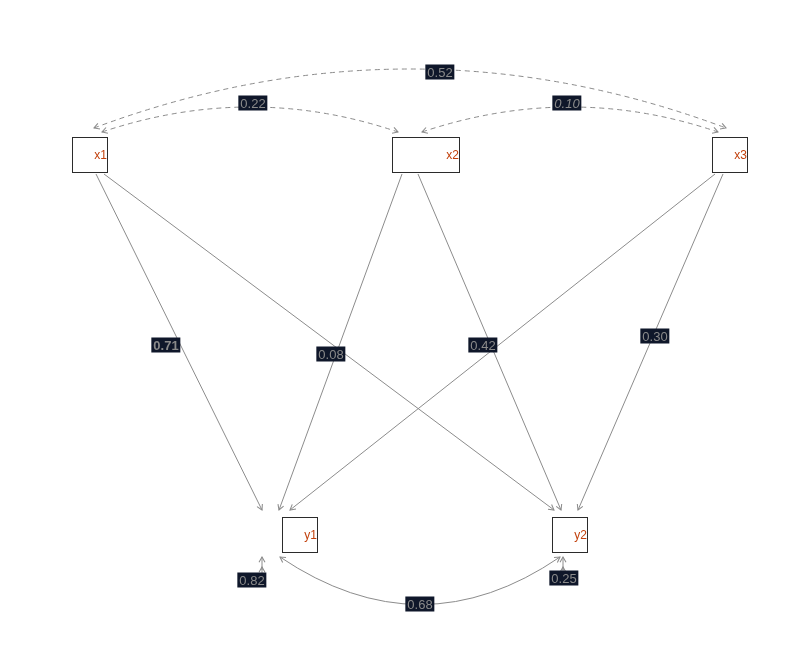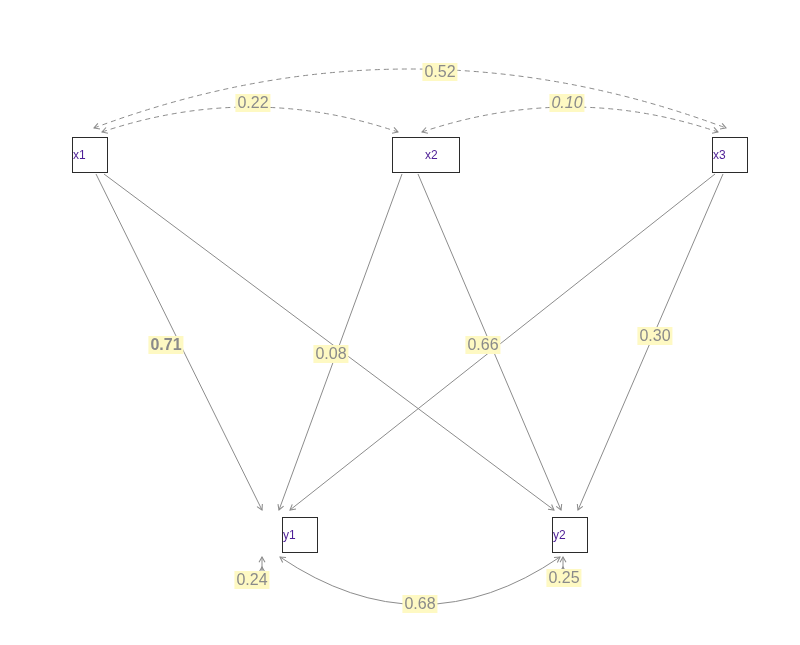--- a/index.html
+++ b/index.html
@@ -26,33 +26,33 @@
     stroke-width: 1;
   }
   .edge-dashed {
     stroke-dasharray: 5 4;
   }
   .node {
     position: absolute;
     width: 34px;
     height: 34px;
     line-height: 34px;
-    text-align: left;
+    text-align: right;
     border: 1.6px solid #2b2b2b;
     background: #ffffff;
-    color: #4c1d95;
+    color: #c2410c;
     font-size: 12px;
     box-sizing: content-box;
   }
   .elabel {
     position: absolute;
     transform: translate(-50%, -50%);
-    background: #fef9c3;
+    background: #0f172a;
     color: #8a8a8a;
-    font-size: 16px;
+    font-size: 13px;
     padding: 0 2px;
     white-space: nowrap;
   }
   
   .pos-x1 { left: 72px;  top: 137px; }
   .pos-x2 { left: 392px; top: 137px; padding-left: 32px; }
   .pos-x3 { left: 712px; top: 137px; }
   .pos-y1 { left: 252px; top: 517px; margin-left: 30px; }
   .pos-y2 { left: 552px; top: 517px; }
   
@@ -103,20 +103,20 @@
   <div class="node pos-x3">x3</div>
   <div class="node pos-y1">y1</div>
   <div class="node pos-y2">y2</div>
 
   <span class="elabel lab-cov13">0.52</span>
   <span class="elabel lab-cov12">0.22</span>
   <span class="elabel lab-cov23">0.10</span>
 
   <span class="elabel lab-p11">0.71</span>
   <span class="elabel lab-p12">0.08</span>
-  <span class="elabel lab-p22">0.66</span>
+  <span class="elabel lab-p22">0.42</span>
   <span class="elabel lab-p32">0.30</span>
 
-  <span class="elabel lab-vy1">0.24</span>
+  <span class="elabel lab-vy1">0.82</span>
   <span class="elabel lab-vy2">0.25</span>
   <span class="elabel lab-covy">0.68</span>
 
 </div>
 
 </body></html>

